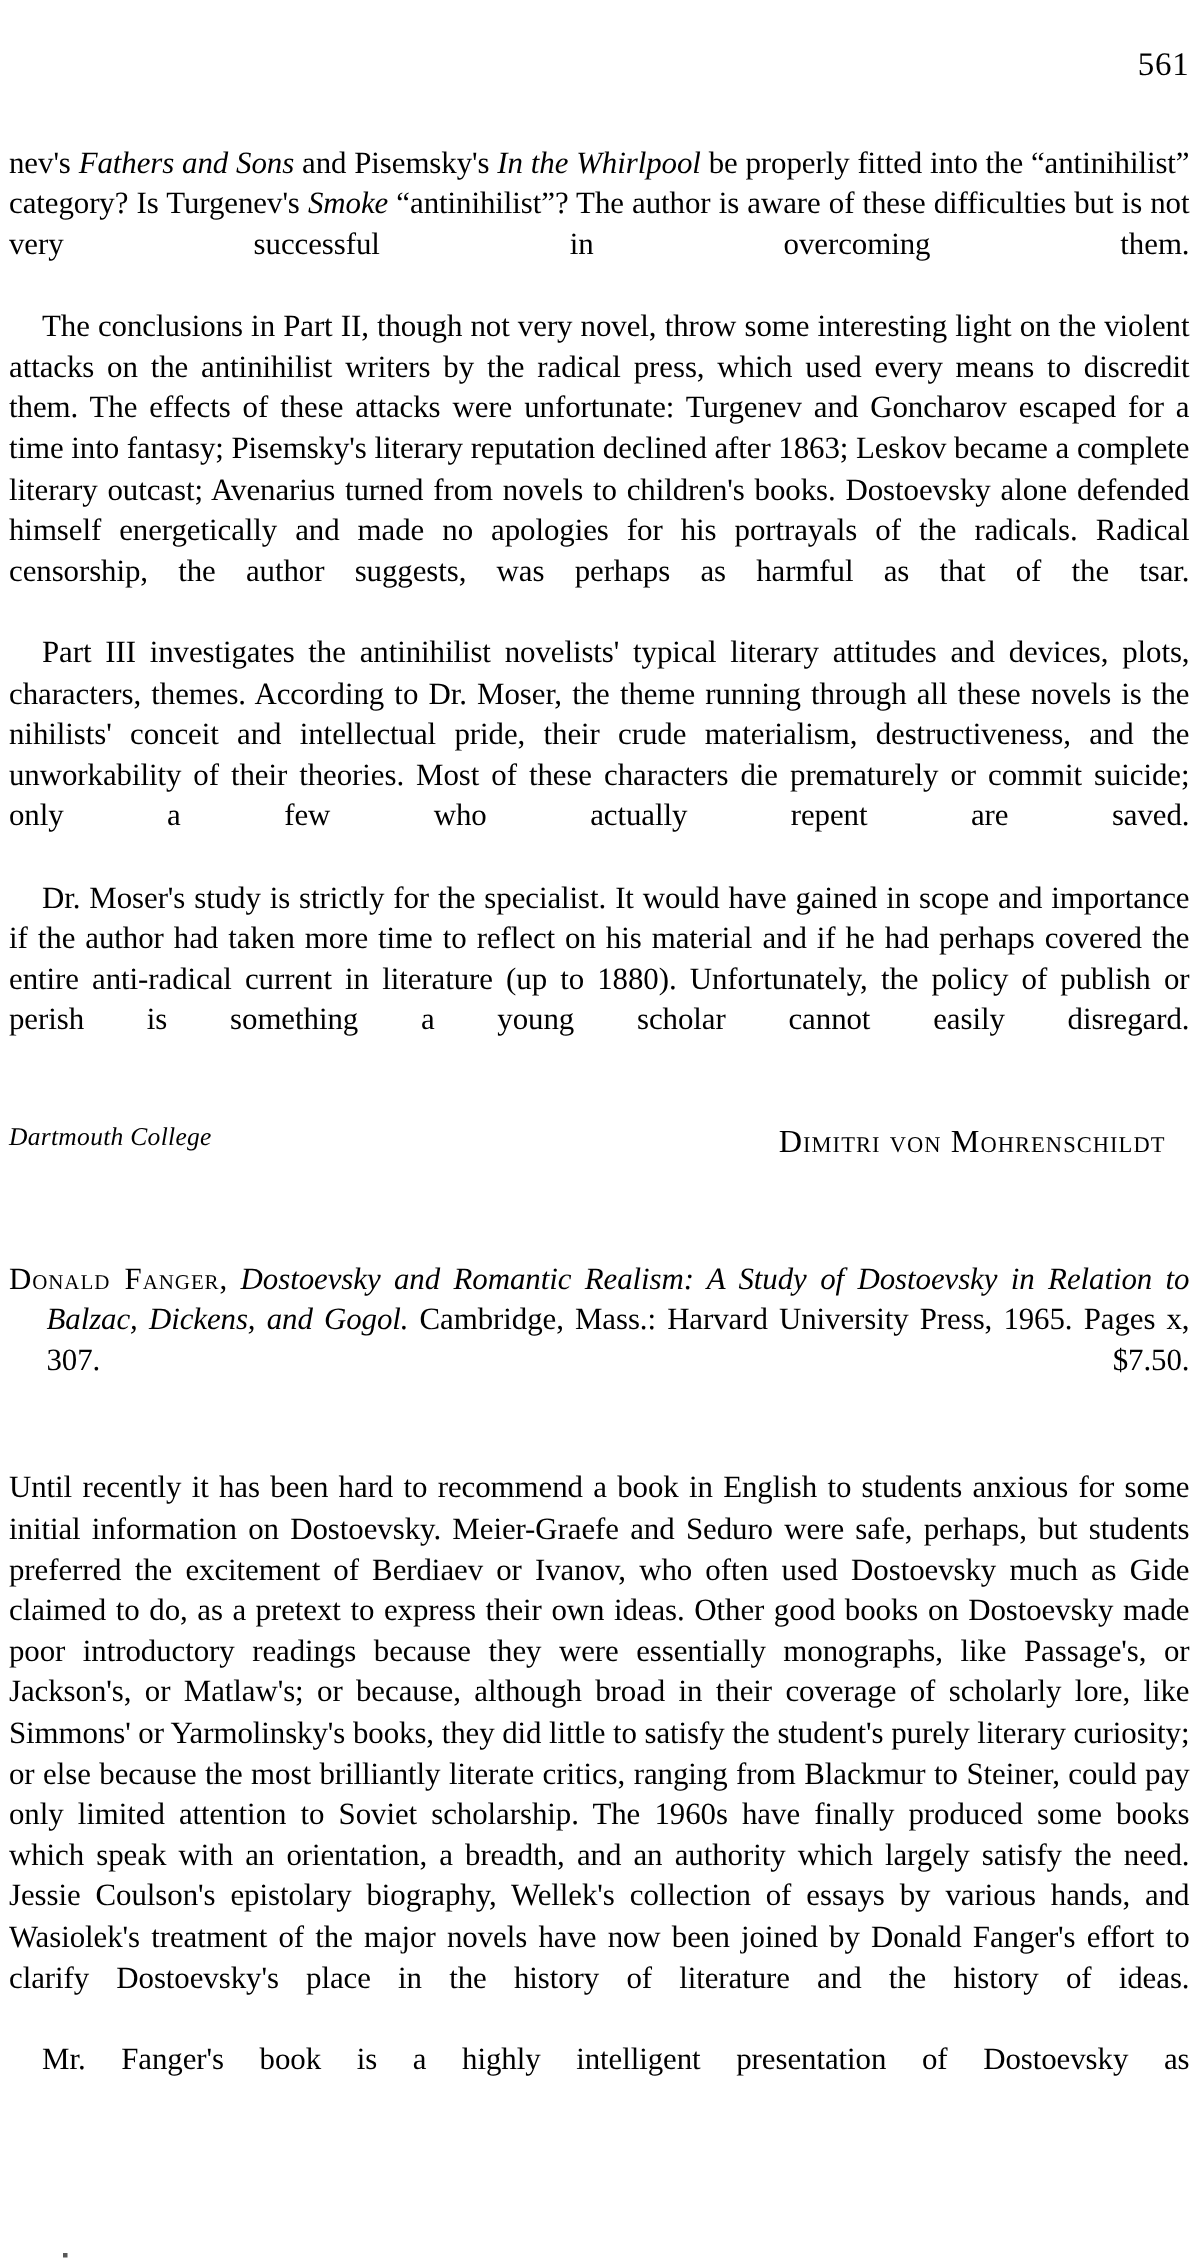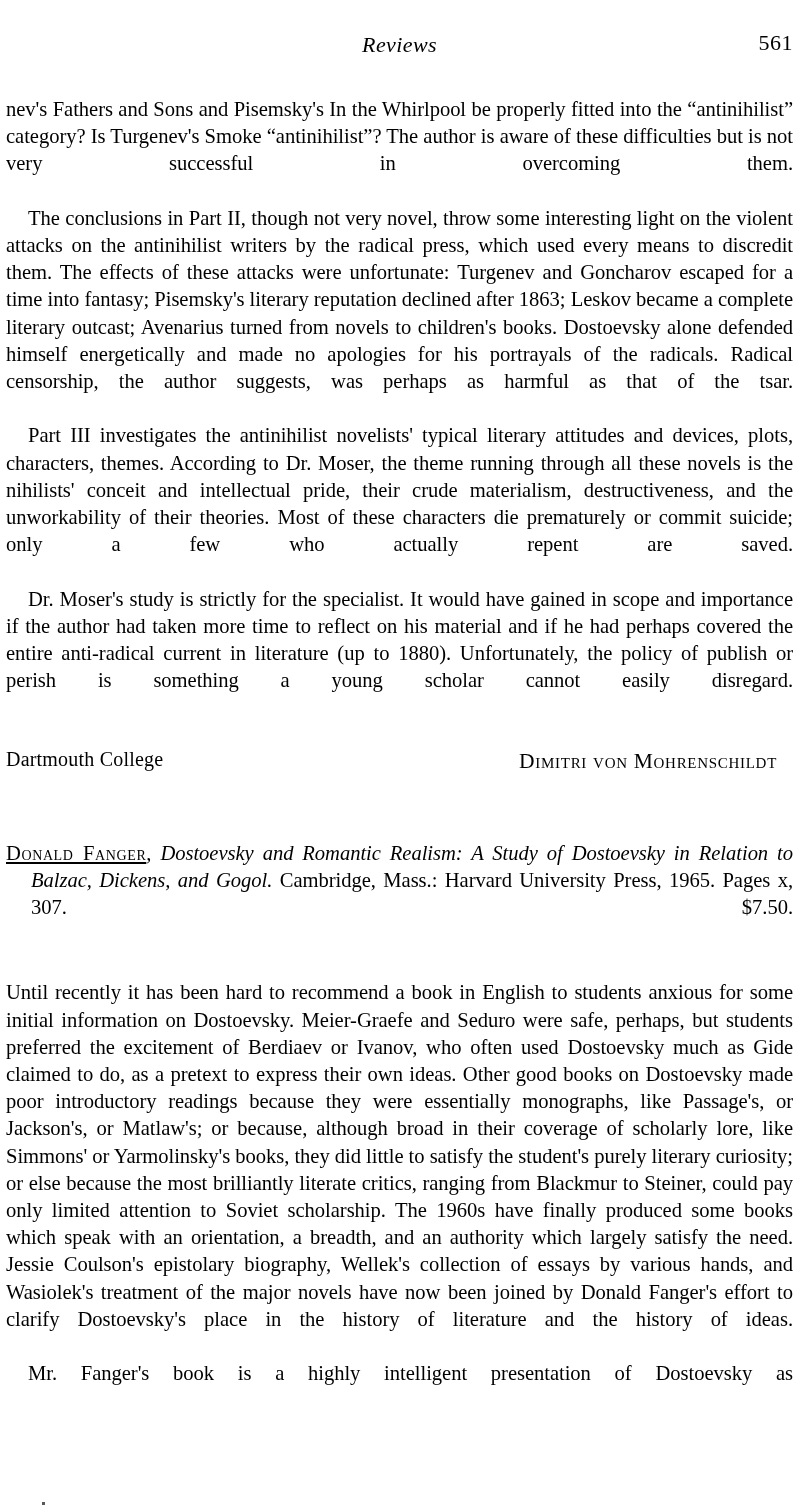--- a/index.html
+++ b/index.html
@@ -67,34 +67,35 @@
   p.para.last-flush > :last-child {
     
   }
   
   p.para:after {
     content: "";
     display: inline-block;
     width: 100%;
   }
 
-  em, .ital { }
+  em, .ital { font-style: italic; }
 
   
   .signature {
     position: relative;
     margin-top: 26px;
     height: 30px;
     font-size: 20.6px;
   }
   .signature .affiliation {
     position: absolute;
     left: 0;
     top: 0;
-    font-size: 20px;
+    font-style: italic;
+    font-size: 17px;
     letter-spacing: 0.2px;
     text-align: center;
   }
   .signature .reviewer {
     position: absolute;
     right: 16px;
     top: 1px;
     font-variant: small-caps;
     font-size: 21.5px;
     letter-spacing: 0.7px;
@@ -111,21 +112,20 @@
     letter-spacing: -0.05px;
   }
   .citation:after {
     content: "";
     display: inline-block;
     width: 100%;
   }
   .citation .author {
     font-variant: small-caps;
     letter-spacing: 0.6px;
-    text-decoration: underline;
   }
   .citation .title {
     font-style: italic;
   }
 
   .review-body {
     margin-top: 30px;
   }
   .review-body p.para + p.para {
     margin-top: 0;
@@ -140,21 +140,20 @@
     background: #3b3b3b;
     opacity: 0.85;
   }
 </style>
 </head>
 <body>
 
 <div class="page">
 
   <div class="running-head">
-    <div class="head-title">Reviews</div>
     <div class="folio">561</div>
   </div>
 
   <div class="column">
 
     <div>
       <div id="review-one-paragraphs">
           <p class="para"><span>nev's </span><span class="ital">Fathers and Sons</span><span> and Pisemsky's </span><span class="ital">In the Whirlpool</span><span> be properly fitted into the “antinihilist” category? Is Turgenev's </span><span class="ital">Smoke</span><span> “antinihilist”?  The author is aware of these difficulties but is not very successful in overcoming them.</span></p>
           <p class="para indent"><span>The conclusions in Part II, though not very novel, throw some interesting light on the violent attacks on the antinihilist writers by the radical press, which used every means to discredit them.  The effects of these attacks were unfortunate:  Turgenev and Goncharov escaped for a time into fantasy; Pisemsky's literary reputation declined after 1863; Leskov became a complete literary outcast; Avenarius turned from novels to children's books. Dostoevsky alone defended himself energetically and made no apologies for his portrayals of the radicals.  Radical censorship, the author suggests, was perhaps as harmful as that of the tsar.</span></p>
           <p class="para indent"><span>Part III investigates the antinihilist novelists' typical literary attitudes and devices, plots, characters, themes.  According to Dr. Moser, the theme running through all these novels is the nihilists' conceit and intellectual pride, their crude materialism, destructiveness, and the unworkability of their theories.  Most of these characters die prematurely or commit suicide; only a few who actually repent are saved.</span></p>

